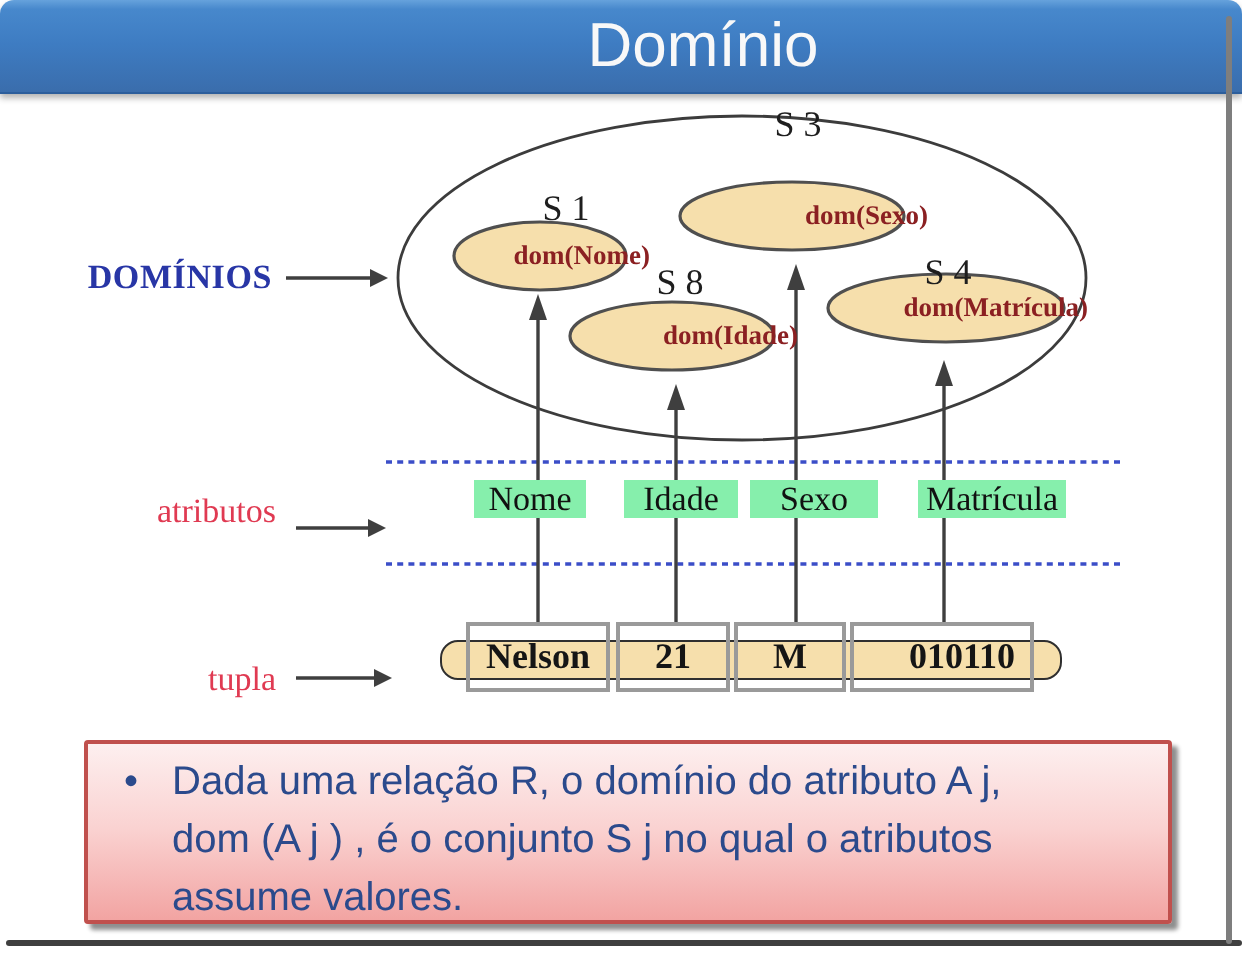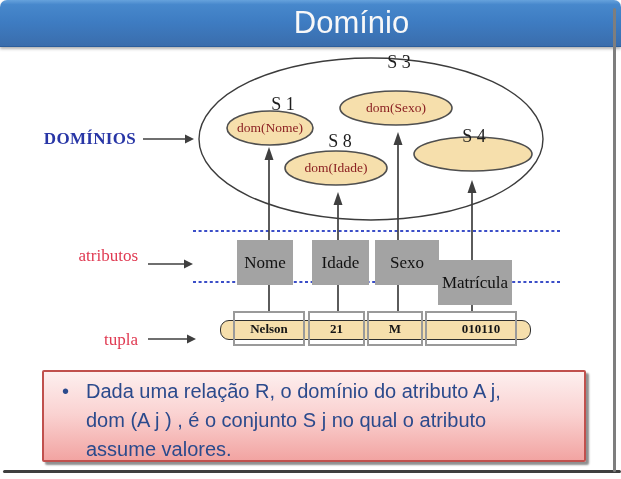--- a/index.html
+++ b/index.html
@@ -26,40 +26,40 @@
   .shape-layer{position:absolute;left:0;top:0;z-index:1;}
   
   .txt{position:absolute;z-index:2;}
   .domains-label{left:18px;top:129px;width:118px;text-align:right;
     font-family:"Liberation Serif",serif;font-weight:bold;font-size:17px;color:#2836A6;letter-spacing:.3px;}
   .s-label{width:44px;text-align:center;font-family:"Liberation Serif",serif;font-size:18px;color:#1E1E1E;}
   #s-0{left:261px;top:94px;}
   #s-1{left:318px;top:131px;}
   #s-2{left:377px;top:52px;}
   #s-3{left:452px;top:126px;}
-  .dom-label{text-align:center;font-family:"Liberation Serif",serif;font-weight:normal;font-size:13.5px;line-height:16px;color:#8B2022;}
+  .dom-label{text-align:right;font-family:"Liberation Serif",serif;font-weight:bold;font-size:13.5px;line-height:16px;color:#8B2022;padding-left:12px;}
   #dom-0{left:227px;top:120px;width:86px;}
   #dom-1{left:285px;top:160px;width:102px;}
   #dom-2{left:340px;top:100px;width:112px;}
   #dom-3{left:414px;top:146px;width:118px;}
-  .attr-box{top:240px;height:45px;background:#a3a3a3;display:flex;align-items:center;justify-content:center;
+  .attr-box{top:240px;height:19px;background:#86efac;display:flex;align-items:center;justify-content:center;
     font-family:"Liberation Serif",serif;font-size:17px;color:#111;}
   #attr-0{left:237px;width:56px;}
   #attr-1{left:312px;width:57px;}
   #attr-2{left:375px;width:64px;}
-  #attr-3{left:438px;width:74px;margin-top:20px;}
+  #attr-3{left:459px;width:74px;}
   .side-label{width:100px;text-align:right;font-family:"Liberation Serif",serif;font-size:17px;color:#E03A52;}
   .atributos-label{left:38px;top:246px;}
   .tupla-label{left:38px;top:330px;}
   
   .tuple-bar{position:absolute;z-index:1;left:220px;top:320px;width:311px;height:20px;box-sizing:border-box;
     background:#F6DFAC;border:1.5px solid #2F2F2F;border-radius:9px;}
   .cell{position:absolute;z-index:2;top:311px;height:35px;box-sizing:border-box;border:2px solid #9A9A9A;
     display:flex;align-items:center;justify-content:center;
-    font-family:"Liberation Serif",serif;font-weight:bold;font-size:13px;color:#151515;}
+    font-family:"Liberation Serif",serif;font-weight:bold;font-size:18px;color:#151515;}
   #cell-0{left:233px;width:72px;}
   #cell-1{left:308px;width:57px;}
   #cell-2{left:367px;width:56px;}
   #cell-3{left:425px;width:92px;padding-left:20px;}
   
   .note-box{position:absolute;z-index:2;left:42px;top:370px;width:540px;height:88px;
     border:2px solid #C0504D;border-radius:2px;
     background:linear-gradient(180deg,#FDEFEF 0%,#FAD2D1 48%,#F2A4A2 100%);
     box-shadow:3px 3px 2px #8F8F8F;}
   .note-bullet{position:absolute;left:18px;top:5px;font-size:20px;line-height:29px;color:#2B4A8C;}
@@ -126,39 +126,40 @@
   <div class="txt domains-label">DOMÍNIOS</div>
 
   <div class="txt s-label" id="s-0">S 1</div>
   <div class="txt s-label" id="s-1">S 8</div>
   <div class="txt s-label" id="s-2">S 3</div>
   <div class="txt s-label" id="s-3">S 4</div>
 
   <div class="txt dom-label" id="dom-0">dom(Nome)</div>
   <div class="txt dom-label" id="dom-1">dom(Idade)</div>
   <div class="txt dom-label" id="dom-2">dom(Sexo)</div>
+  <div class="txt dom-label" id="dom-3">dom(Matrícula)</div>
 
   <div class="txt side-label atributos-label">atributos</div>
   <div class="txt attr-box" id="attr-0">Nome</div>
   <div class="txt attr-box" id="attr-1">Idade</div>
   <div class="txt attr-box" id="attr-2">Sexo</div>
   <div class="txt attr-box" id="attr-3">Matrícula</div>
 
   <div class="txt side-label tupla-label">tupla</div>
   <div class="tuple-bar"></div>
   <div class="cell" id="cell-0">Nelson</div>
   <div class="cell" id="cell-1">21</div>
   <div class="cell" id="cell-2">M</div>
   <div class="cell" id="cell-3">010110</div>
 
   <div class="note-box">
     <span class="note-bullet">•</span>
     <div class="note-lines">
       <div>Dada uma relação R, o domínio do atributo A j,</div>
-      <div>dom (A j ) , é o conjunto S j no qual o atributo</div>
+      <div>dom (A j ) , é o conjunto S j no qual o atributos</div>
       <div>assume valores.</div>
     </div>
   </div>
 
   <div class="frame-bottom"></div>
   <div class="frame-right"></div>
 
 </div>
 
 </body></html>

